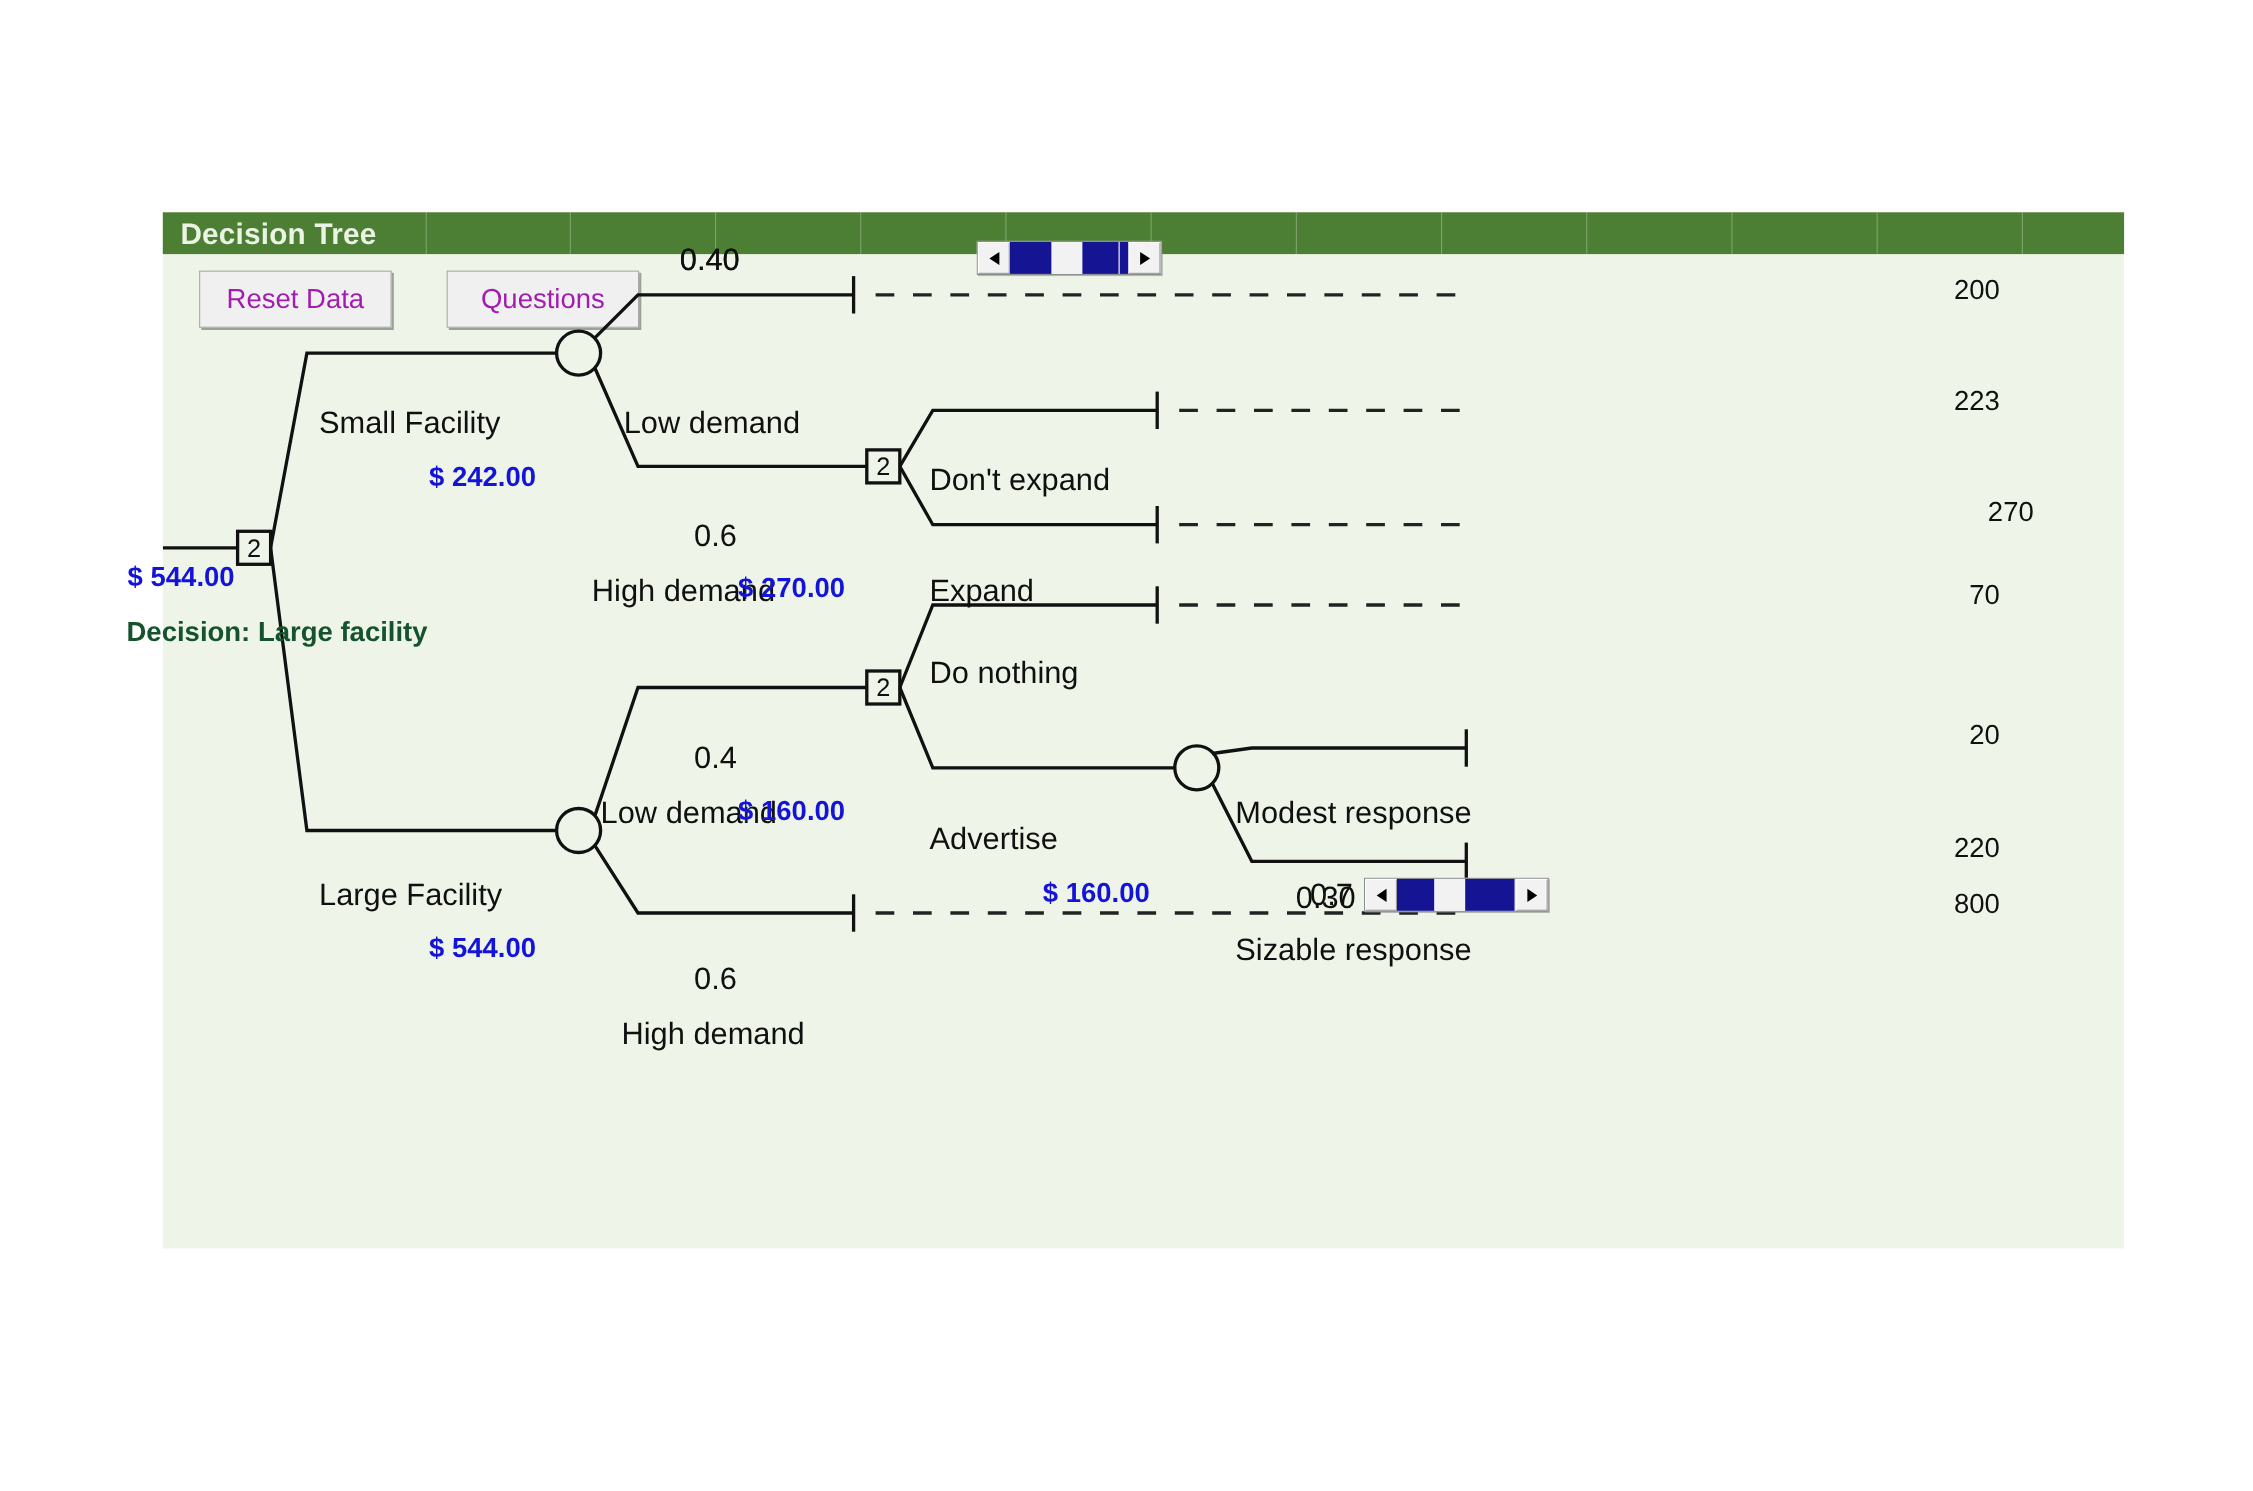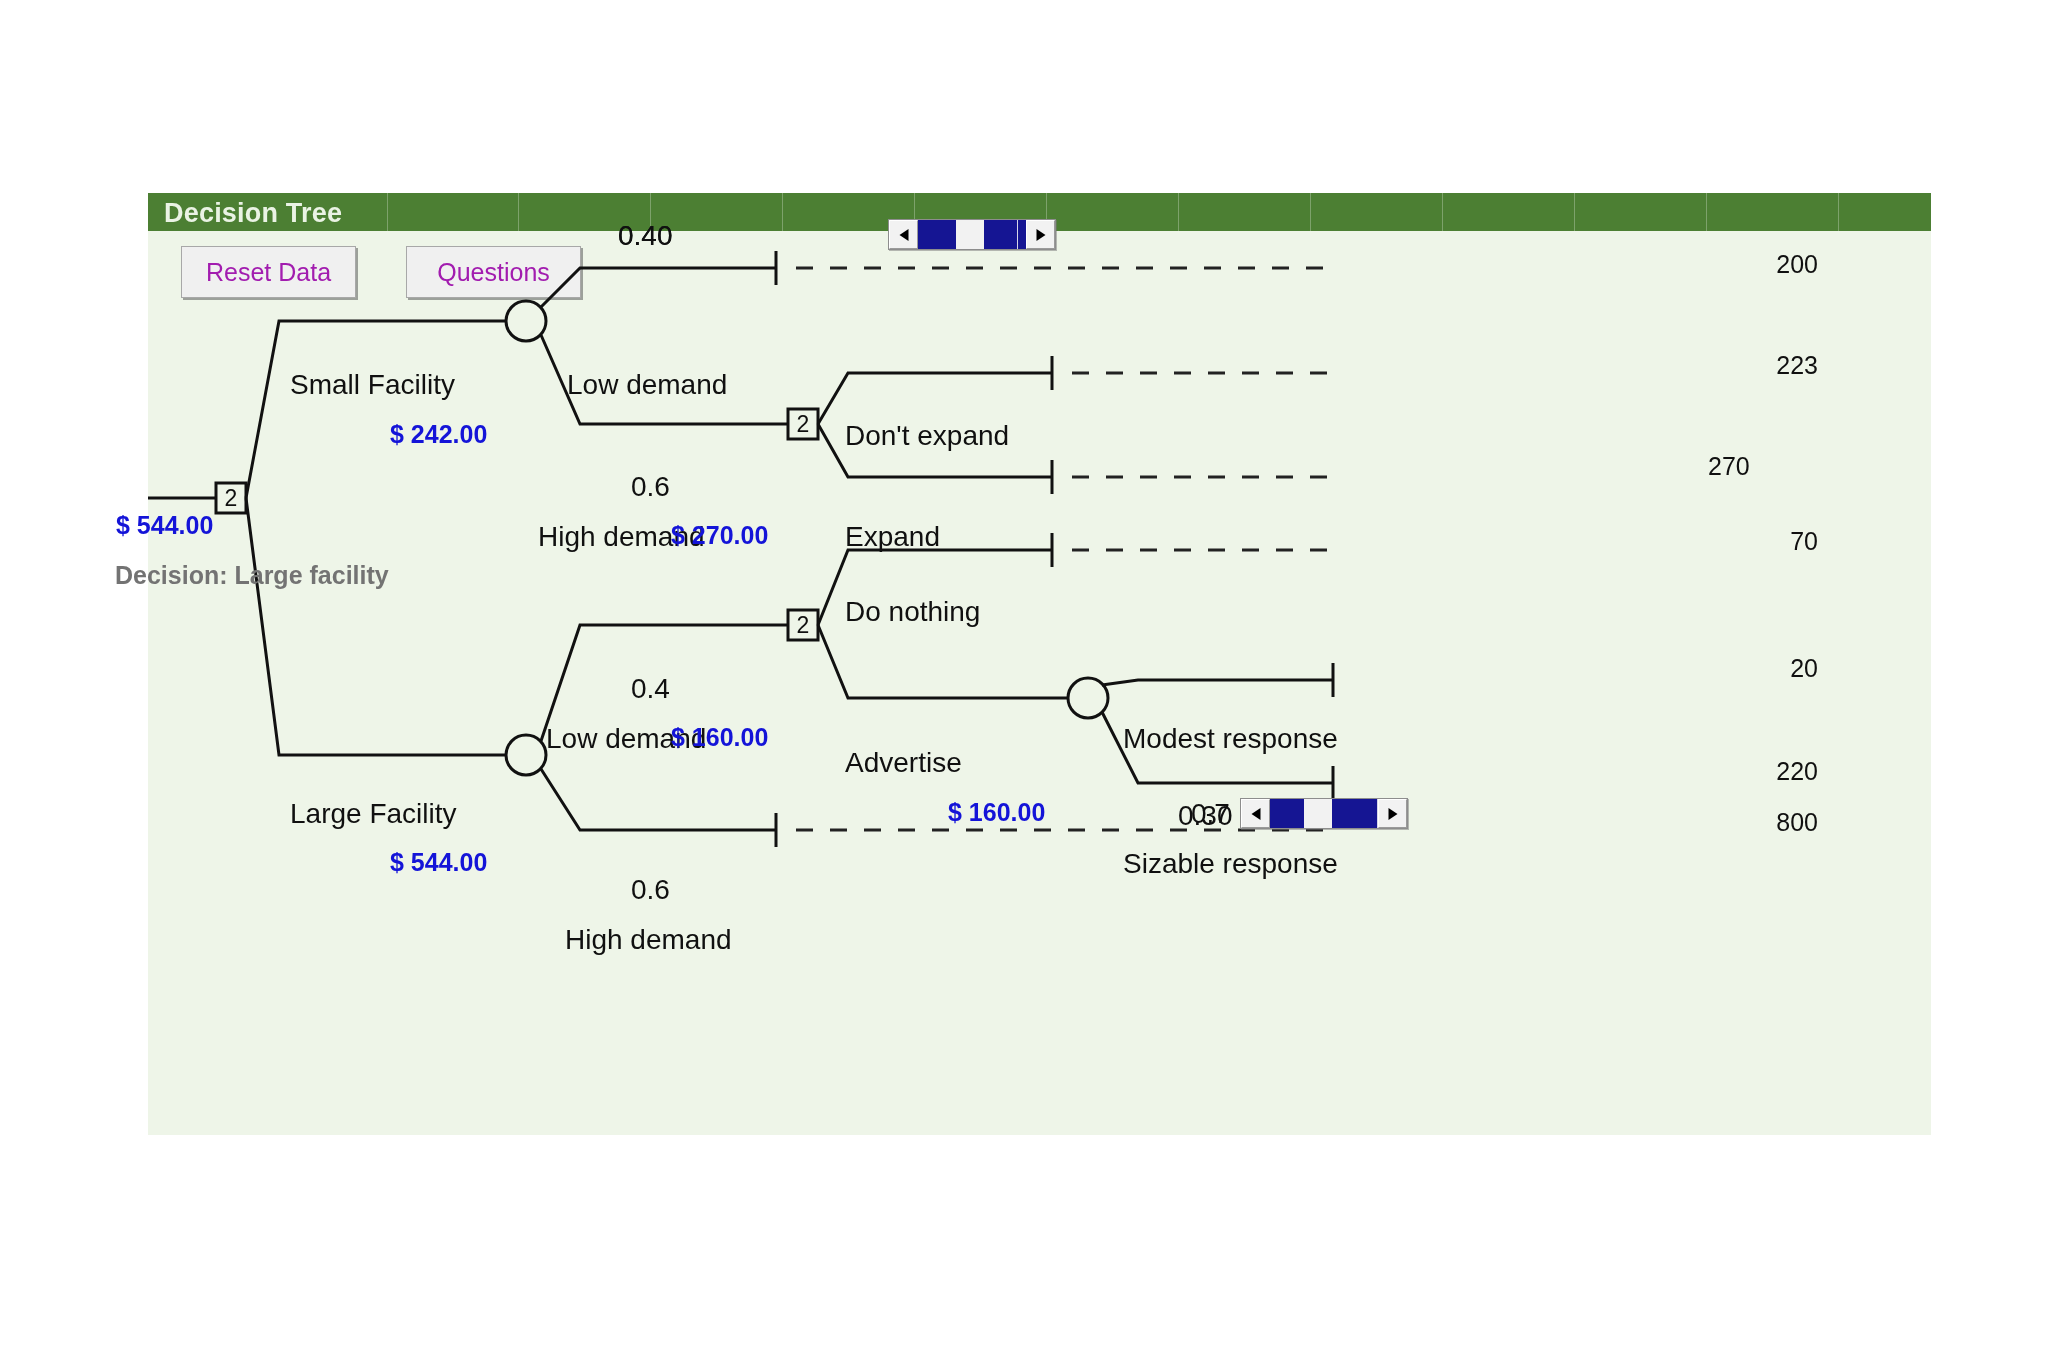--- a/index.html
+++ b/index.html
@@ -221,21 +221,21 @@
         <path d="M924,357 L1180,357"></path>
         <path d="M648,637 L1180,637"></path>
       </g>
     </svg>
 
     <div class="nodenum" style="left:68px;  top:292px; width:30px;">2</div>
     <div class="nodenum" style="left:640px; top:218px; width:30px;">2</div>
     <div class="nodenum" style="left:640px; top:419px; width:30px;">2</div>
 
     <div class="money" style="left:-32px; top:318px;">$    544.00</div>
-    <div class="lbl" style="left:-33px; top:368px; font-weight:bold; color:#737373; font-size:25px;">Decision: Large facility</div>
+    <div class="lbl" style="left:-33px; top:368px; font-weight:bold; color:#14532d; font-size:25px;">Decision: Large facility</div>
 
     <div class="lbl" style="left:142px; top:176px;">Small Facility</div>
     <div class="money" style="left:242px; top:227px;">$    242.00</div>
 
     <div class="lbl" style="left:470px; top:27px;">0.40</div>
     <div class="lbl" style="left:419px; top:176px;">Low demand</div>
 
     <div class="lbl" style="left:483px; top:278px;">0.6</div>
     <div class="lbl" style="left:390px; top:328px;">High demand</div>
     <div class="money" style="left:523px; top:328px;">$    270.00</div>
@@ -256,21 +256,21 @@
 
     <div class="lbl" style="left:975px;  top:530px;">Modest response</div>
     <div class="lbl" style="left:1043px; top:605px;">0.7</div>
     <div class="lbl" style="left:975px;  top:655px;">Sizable response</div>
 
     <div class="lbl" style="left:483px; top:681px;">0.6</div>
     <div class="lbl" style="left:417px; top:731px;">High demand</div>
 
     <div class="termval" style="left: 1610px; top: 57px; width: 60px; text-align: right;" width="120">200</div>
     <div class="termval" style="left: 1610px; top: 158px; width: 60px; text-align: right;">223</div>
-    <div class="termval" style="left: 1560px; top: 259px; width: 60px; text-align: left;">270</div>
+    <div class="termval" style="left: 1650px; top: 259px; width: 60px; text-align: center;">270</div>
     <div class="termval" style="left: 1610px; top: 334px; width: 60px; text-align: right;">70</div>
     <div class="termval" style="left: 1610px; top: 461px; width: 60px; text-align: right;">20</div>
     <div class="termval" style="left: 1610px; top: 564px; width: 60px; text-align: right;">220</div>
     <div class="termval" style="left: 1610px; top: 615px; width: 60px; text-align: right;">800</div>
 
     <div class="lbl" style="left:470px; top:27px;">0.40</div>
     <div class="sbar" style="left:740px; top:26px; width:168px;">
       <div class="arrow left"></div>
       <div class="fill" style="flex:0 0 38px"></div>
       <div class="gap" style="flex:0 0 28px"></div>

